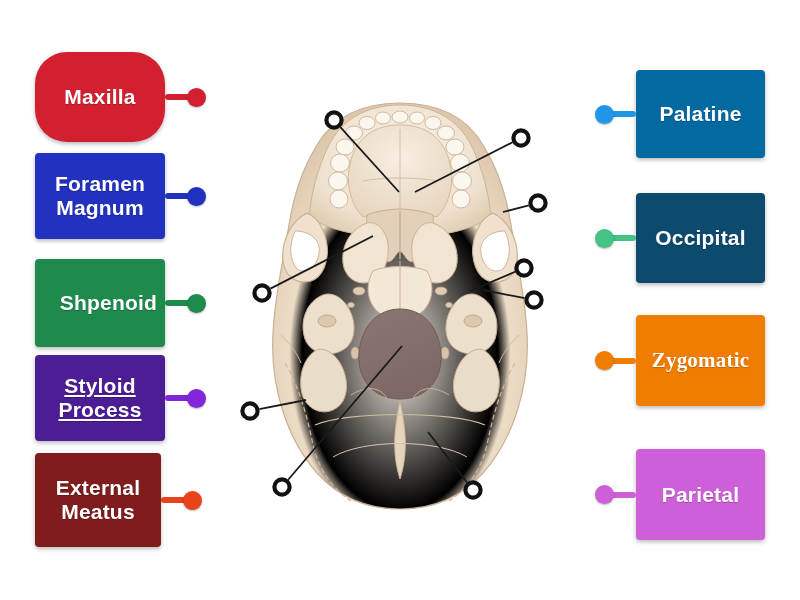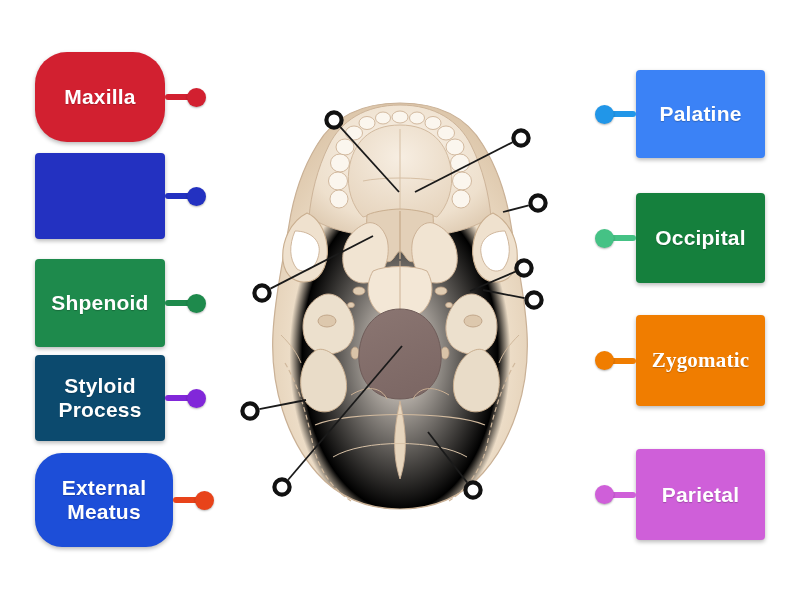--- a/index.html
+++ b/index.html
@@ -266,49 +266,51 @@
       </g>
   </svg>
 
   <div id="left-column">
       <div class="label-box side-left" style="left: 35px; top: 52px; width: 130px; height: 90px; background: rgb(210, 32, 48); border-radius: 32px;">
         <span class="label-text">Maxilla</span>
         <span class="nub" style="background: rgb(210, 32, 48);"></span>
         <span class="knob" style="background: rgb(210, 32, 48);"></span>
       </div>
       <div class="label-box side-left" style="left: 35px; top: 153px; width: 130px; height: 86px; background: rgb(35, 49, 193);">
+        <span class="label-text">Foramen
+Magnum</span>
         <span class="nub" style="background: rgb(35, 49, 193);"></span>
         <span class="knob" style="background: rgb(35, 49, 193);"></span>
       </div>
-      <div class="label-box side-left" style="left: 35px; top: 259px; width: 130px; height: 88px; background: rgb(30, 138, 76);">
+      <div class="label-box side-left" style="left: 35px; top: 259px; width: 130px; height: 88px; background: rgb(30, 138, 76); justify-content: flex-end;">
         <span class="label-text">Shpenoid</span>
         <span class="nub" style="background: rgb(30, 138, 76);"></span>
         <span class="knob" style="background: rgb(30, 138, 76);"></span>
       </div>
-      <div class="label-box side-left" style="left: 35px; top: 355px; width: 130px; height: 86px; background: #0c4a6e;">
+      <div class="label-box side-left" style="left: 35px; top: 355px; width: 130px; height: 86px; background: #4c1d95; text-decoration: underline;">
         <span class="label-text">Styloid
 Process</span>
         <span class="nub" style="background: rgb(129, 39, 217);"></span>
         <span class="knob" style="background: rgb(129, 39, 217);"></span>
       </div>
-      <div class="label-box side-left" style="left: 35px; top: 453px; width: 138px; height: 94px; background: #1d4ed8; border-radius: 27px;">
+      <div class="label-box side-left" style="left: 35px; top: 453px; width: 126px; height: 94px; background: #7f1d1d;">
         <span class="label-text">External
 Meatus</span>
         <span class="nub" style="background: rgb(232, 67, 26);"></span>
         <span class="knob" style="background: rgb(232, 67, 26);"></span>
       </div>
     </div>
 
   <div id="right-column">
-      <div class="label-box side-right" style="left: 636px; top: 70px; width: 129px; height: 88px; background: #3b82f6;">
+      <div class="label-box side-right" style="left: 636px; top: 70px; width: 129px; height: 88px; background: #0369a1;">
         <span class="label-text">Palatine</span>
         <span class="nub" style="background: rgb(33, 150, 232);"></span>
         <span class="knob" style="background: rgb(33, 150, 232);"></span>
       </div>
-      <div class="label-box side-right" style="left: 636px; top: 193px; width: 129px; height: 90px; background: #15803d; padding-left: 8px;">
+      <div class="label-box side-right" style="left: 636px; top: 193px; width: 129px; height: 90px; background: #0c4a6e; padding-left: 8px;">
         <span class="label-text">Occipital</span>
         <span class="nub" style="background: rgb(69, 194, 133);"></span>
         <span class="knob" style="background: rgb(69, 194, 133);"></span>
       </div>
       <div class="label-box side-right" style="left: 636px; top: 315px; width: 129px; height: 91px; background: rgb(240, 125, 0); font-family: Liberation Serif, serif;">
         <span class="label-text">Zygomatic</span>
         <span class="nub" style="background: rgb(240, 125, 0);"></span>
         <span class="knob" style="background: rgb(240, 125, 0);"></span>
       </div>
       <div class="label-box side-right" style="left: 636px; top: 449px; width: 129px; height: 91px; background: rgb(207, 95, 217);">

